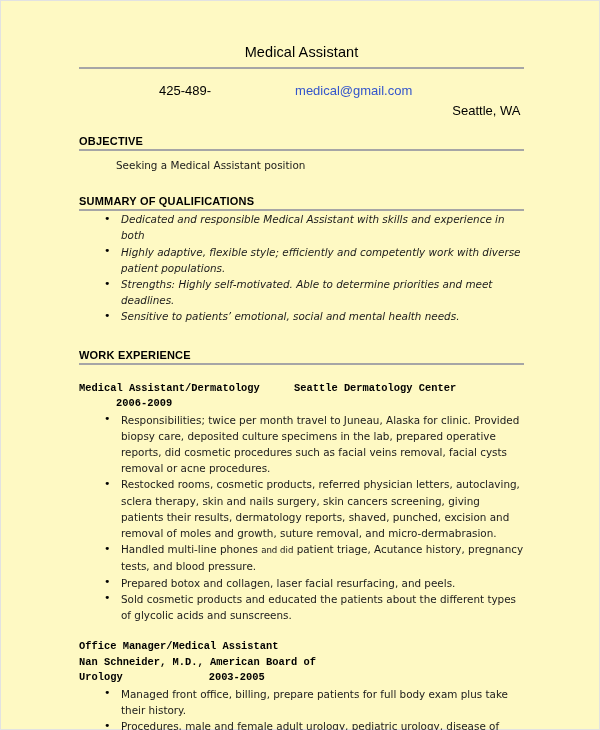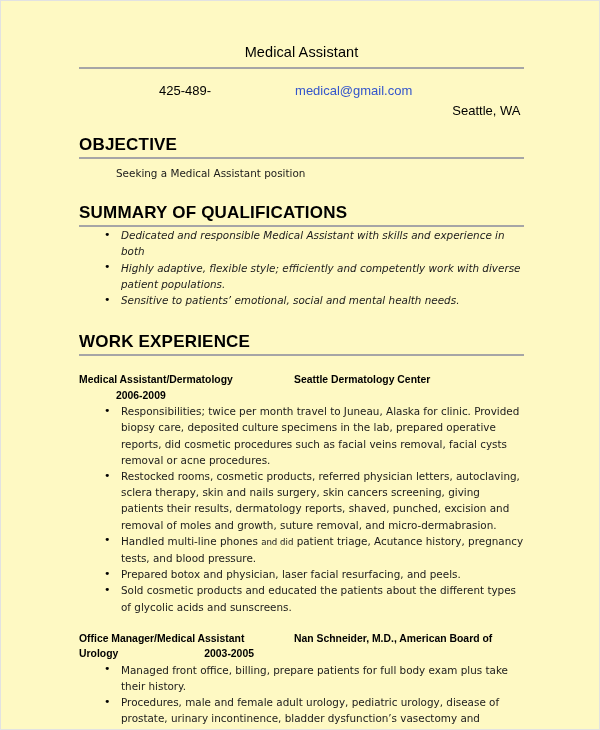--- a/index.html
+++ b/index.html
@@ -64,21 +64,21 @@
   }
   .contact-loc {
     margin-left: 40px;
     margin-top: 20px;
   }
 
   
   .section-head {
     font-family: "Liberation Sans", sans-serif;
     font-weight: bold;
-    font-size: 17px;
+    font-size: 11px;
     letter-spacing: 0.2px;
     color: #000;
   }
   .section-rule {
     height: 2px;
     background: #a6a6a6;
     margin-top: 2px;
   }
   .sec-objective   { margin-top: 17px; }
   .sec-summary     { margin-top: 22px; }
@@ -115,21 +115,21 @@
     font-size: 11px;
     line-height: inherit;
     color: #000;
   }
   .summary-list { margin-top: 11px; font-style: italic; }
   .summary-list > li { margin-bottom: 0.5px; }
 
   
   .job { margin-top: 16px; }
   .job-header {
-    font-family: Liberation Sans, sans-serif;
+    font-family: Liberation Mono, monospace;
     font-weight: bold;
     font-size: 10.4px;
     line-height: 15.5px;
     color: #000;
   }
   .job-header .col-left {
     display: inline-block;
     width: 215px;
     vertical-align: top;
   }
@@ -169,36 +169,37 @@
 
     <div class="section-head sec-objective">OBJECTIVE</div>
     <div class="section-rule"></div>
     <div class="body-text objective-line">Seeking a Medical Assistant position</div>
 
     <div class="section-head sec-summary">SUMMARY OF QUALIFICATIONS</div>
     <div class="section-rule"></div>
     <ul class="bullets body-text summary-list">
       <li>Dedicated and responsible Medical Assistant with skills and experience in both</li>
       <li>Highly adaptive, flexible style; efficiently and competently work with diverse patient populations.</li>
+      <li>Strengths: Highly self-motivated. Able to determine priorities and meet deadlines.</li>
       <li>Sensitive to patients’ emotional, social and mental health needs.</li>
     </ul>
 
     <div class="section-head sec-experience">WORK EXPERIENCE</div>
     <div class="section-rule"></div>
 
     <div class="job">
       <div class="job-header">
         <span class="col-left">Medical Assistant/Dermatology</span><span class="col-right">Seattle Dermatology Center</span>
         <div><span class="dates-indent">2006-2009</span></div>
       </div>
       <ul class="bullets body-text job-bullets">
         <li>Responsibilities; twice per month travel to Juneau, Alaska for clinic. Provided biopsy care, deposited culture specimens in the lab, prepared operative reports, did cosmetic procedures such as facial veins removal, facial cysts removal or acne procedures.</li>
         <li>Restocked rooms, cosmetic products, referred physician letters, autoclaving, sclera therapy, skin and nails surgery, skin cancers screening, giving patients their results, dermatology reports, shaved, punched, excision and removal of moles and growth, suture removal, and micro-dermabrasion.</li>
         <li><span>Handled multi-line phones </span><span class="small-inline">and did</span><span> patient triage, Acutance history, pregnancy tests, and blood pressure.</span></li>
-        <li>Prepared botox and physician, laser facial resurfacing, and peels.</li>
+        <li>Prepared botox and collagen, laser facial resurfacing, and peels.</li>
         <li>Sold cosmetic products and educated the patients about the different types of glycolic acids and sunscreens.</li>
       </ul>
     </div>
 
     <div class="job">
       <div class="job-header">
         <span class="col-left">Office Manager/Medical Assistant</span><span class="col-right">Nan Schneider, M.D., American Board of</span>
         <div><span>Urology</span><span class="dates-indent-wide">2003-2005</span></div>
       </div>
       <ul class="bullets body-text job-bullets-gap">

